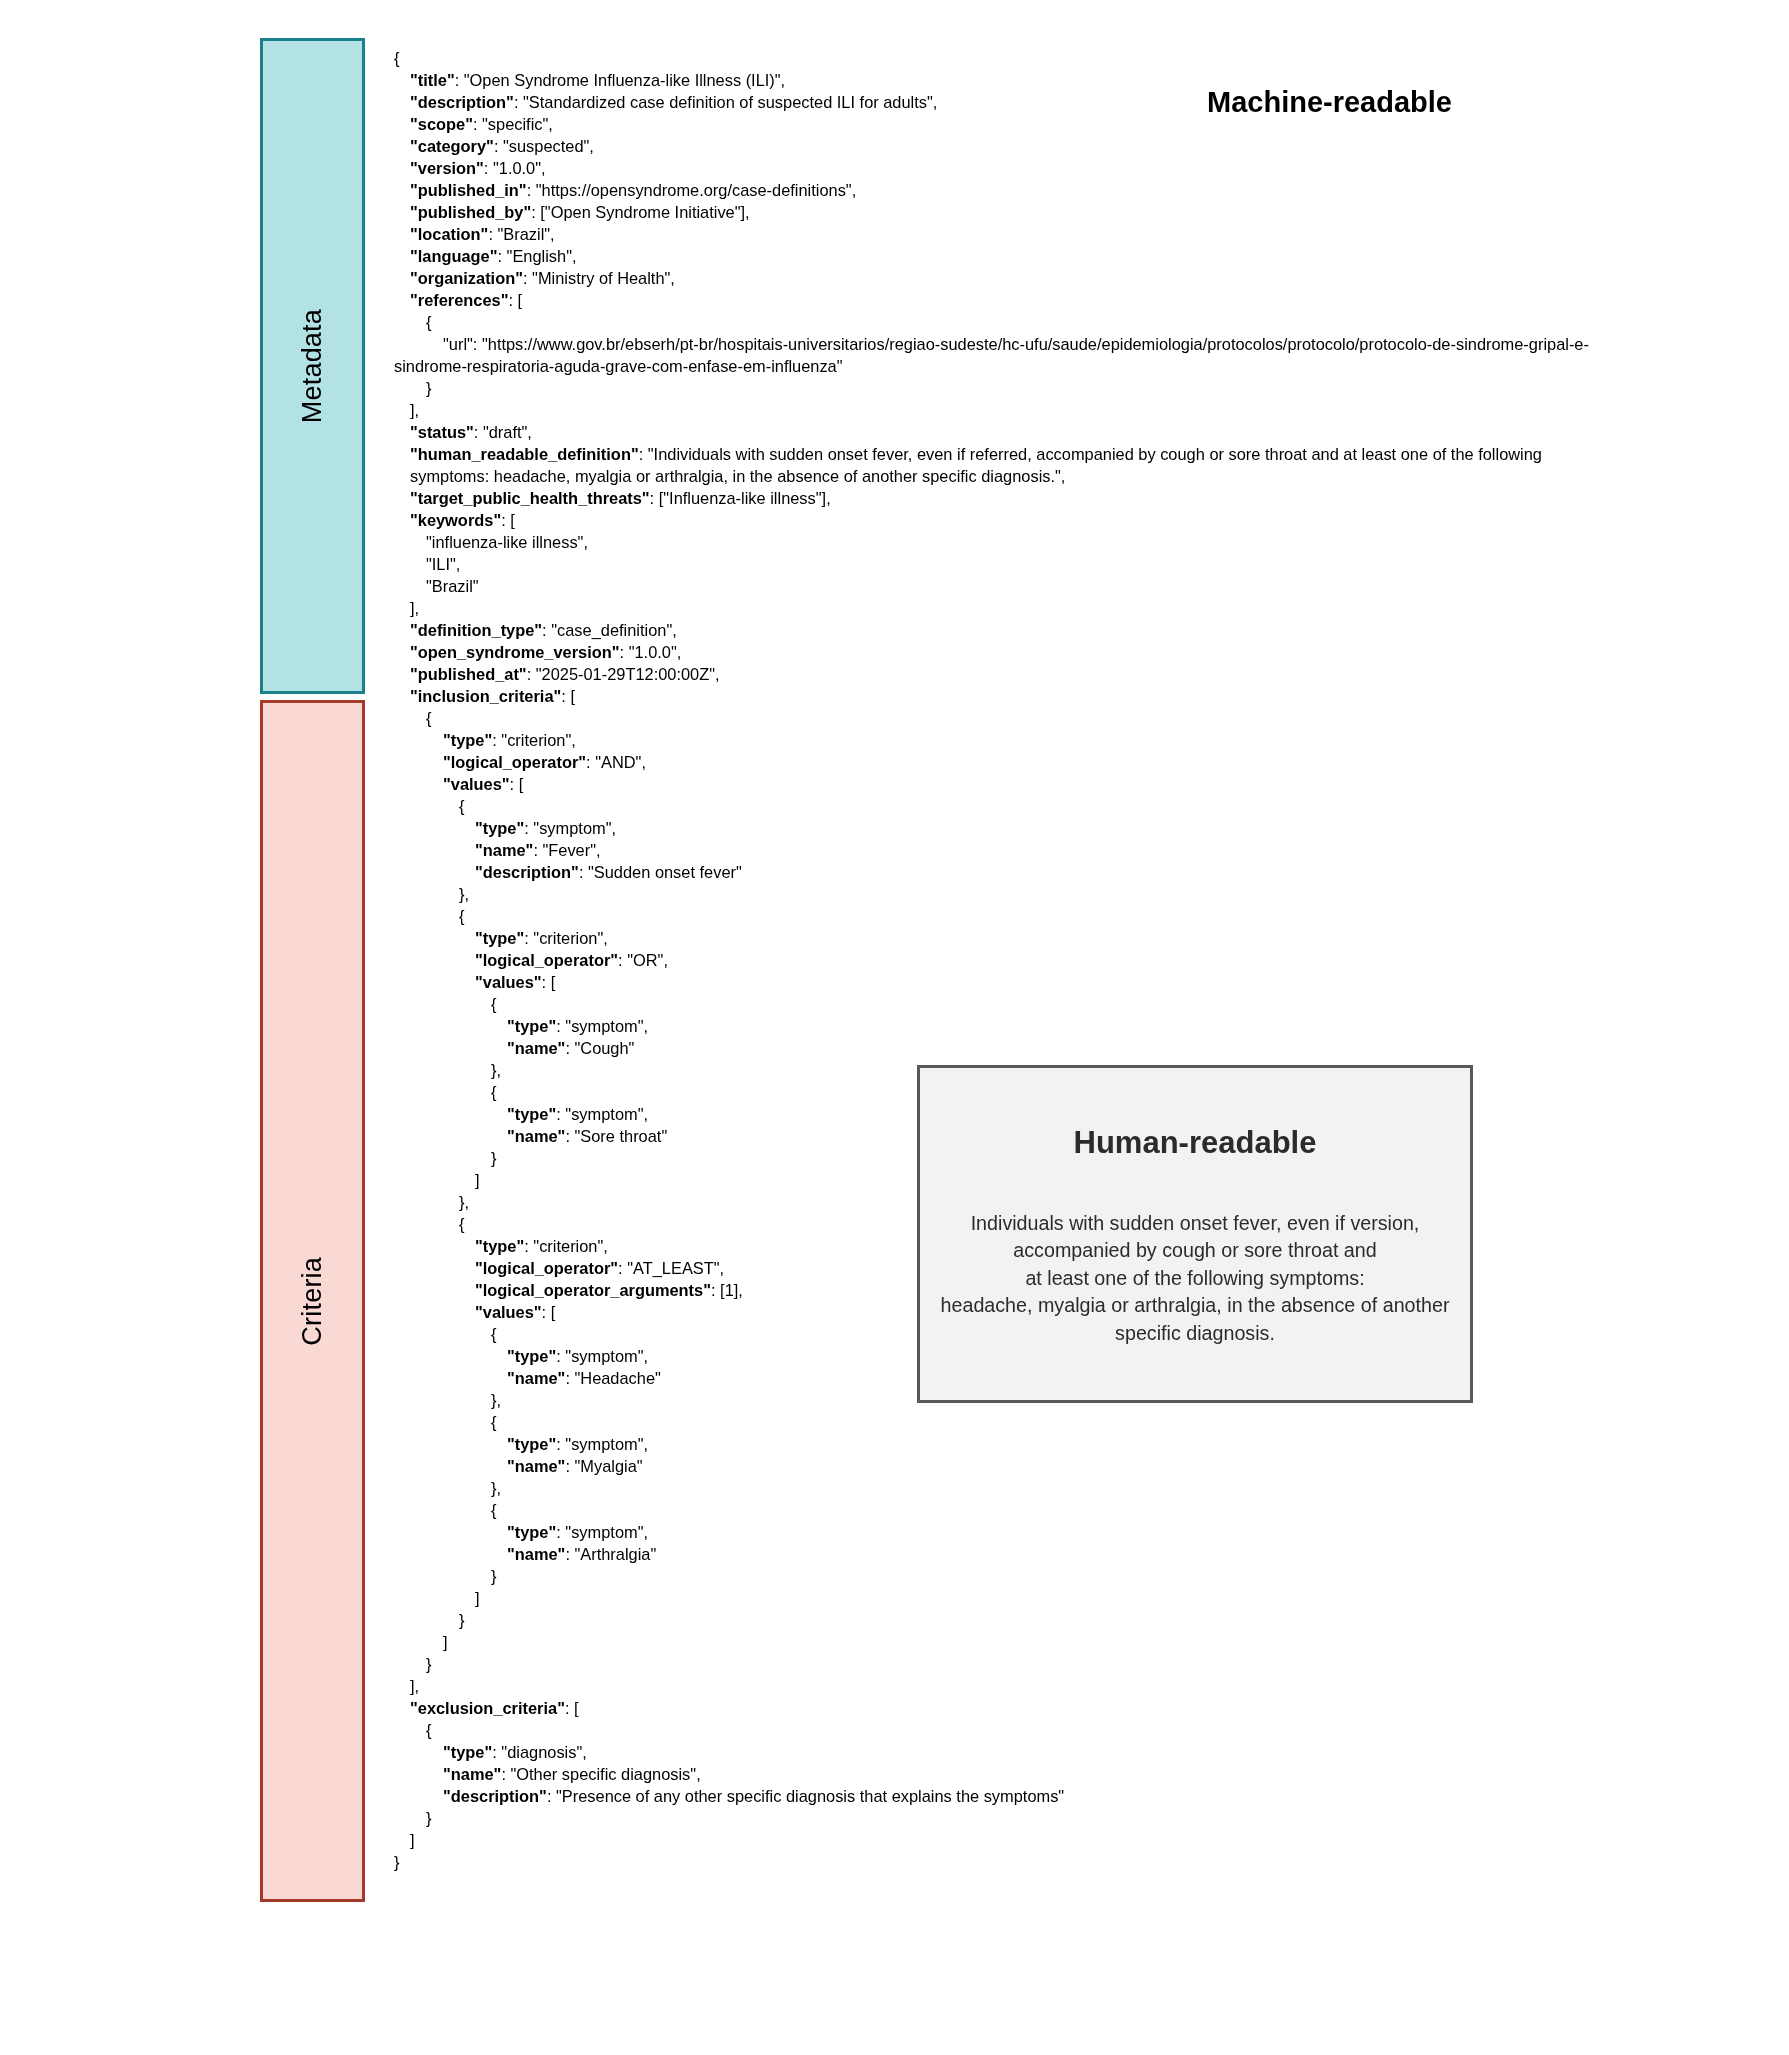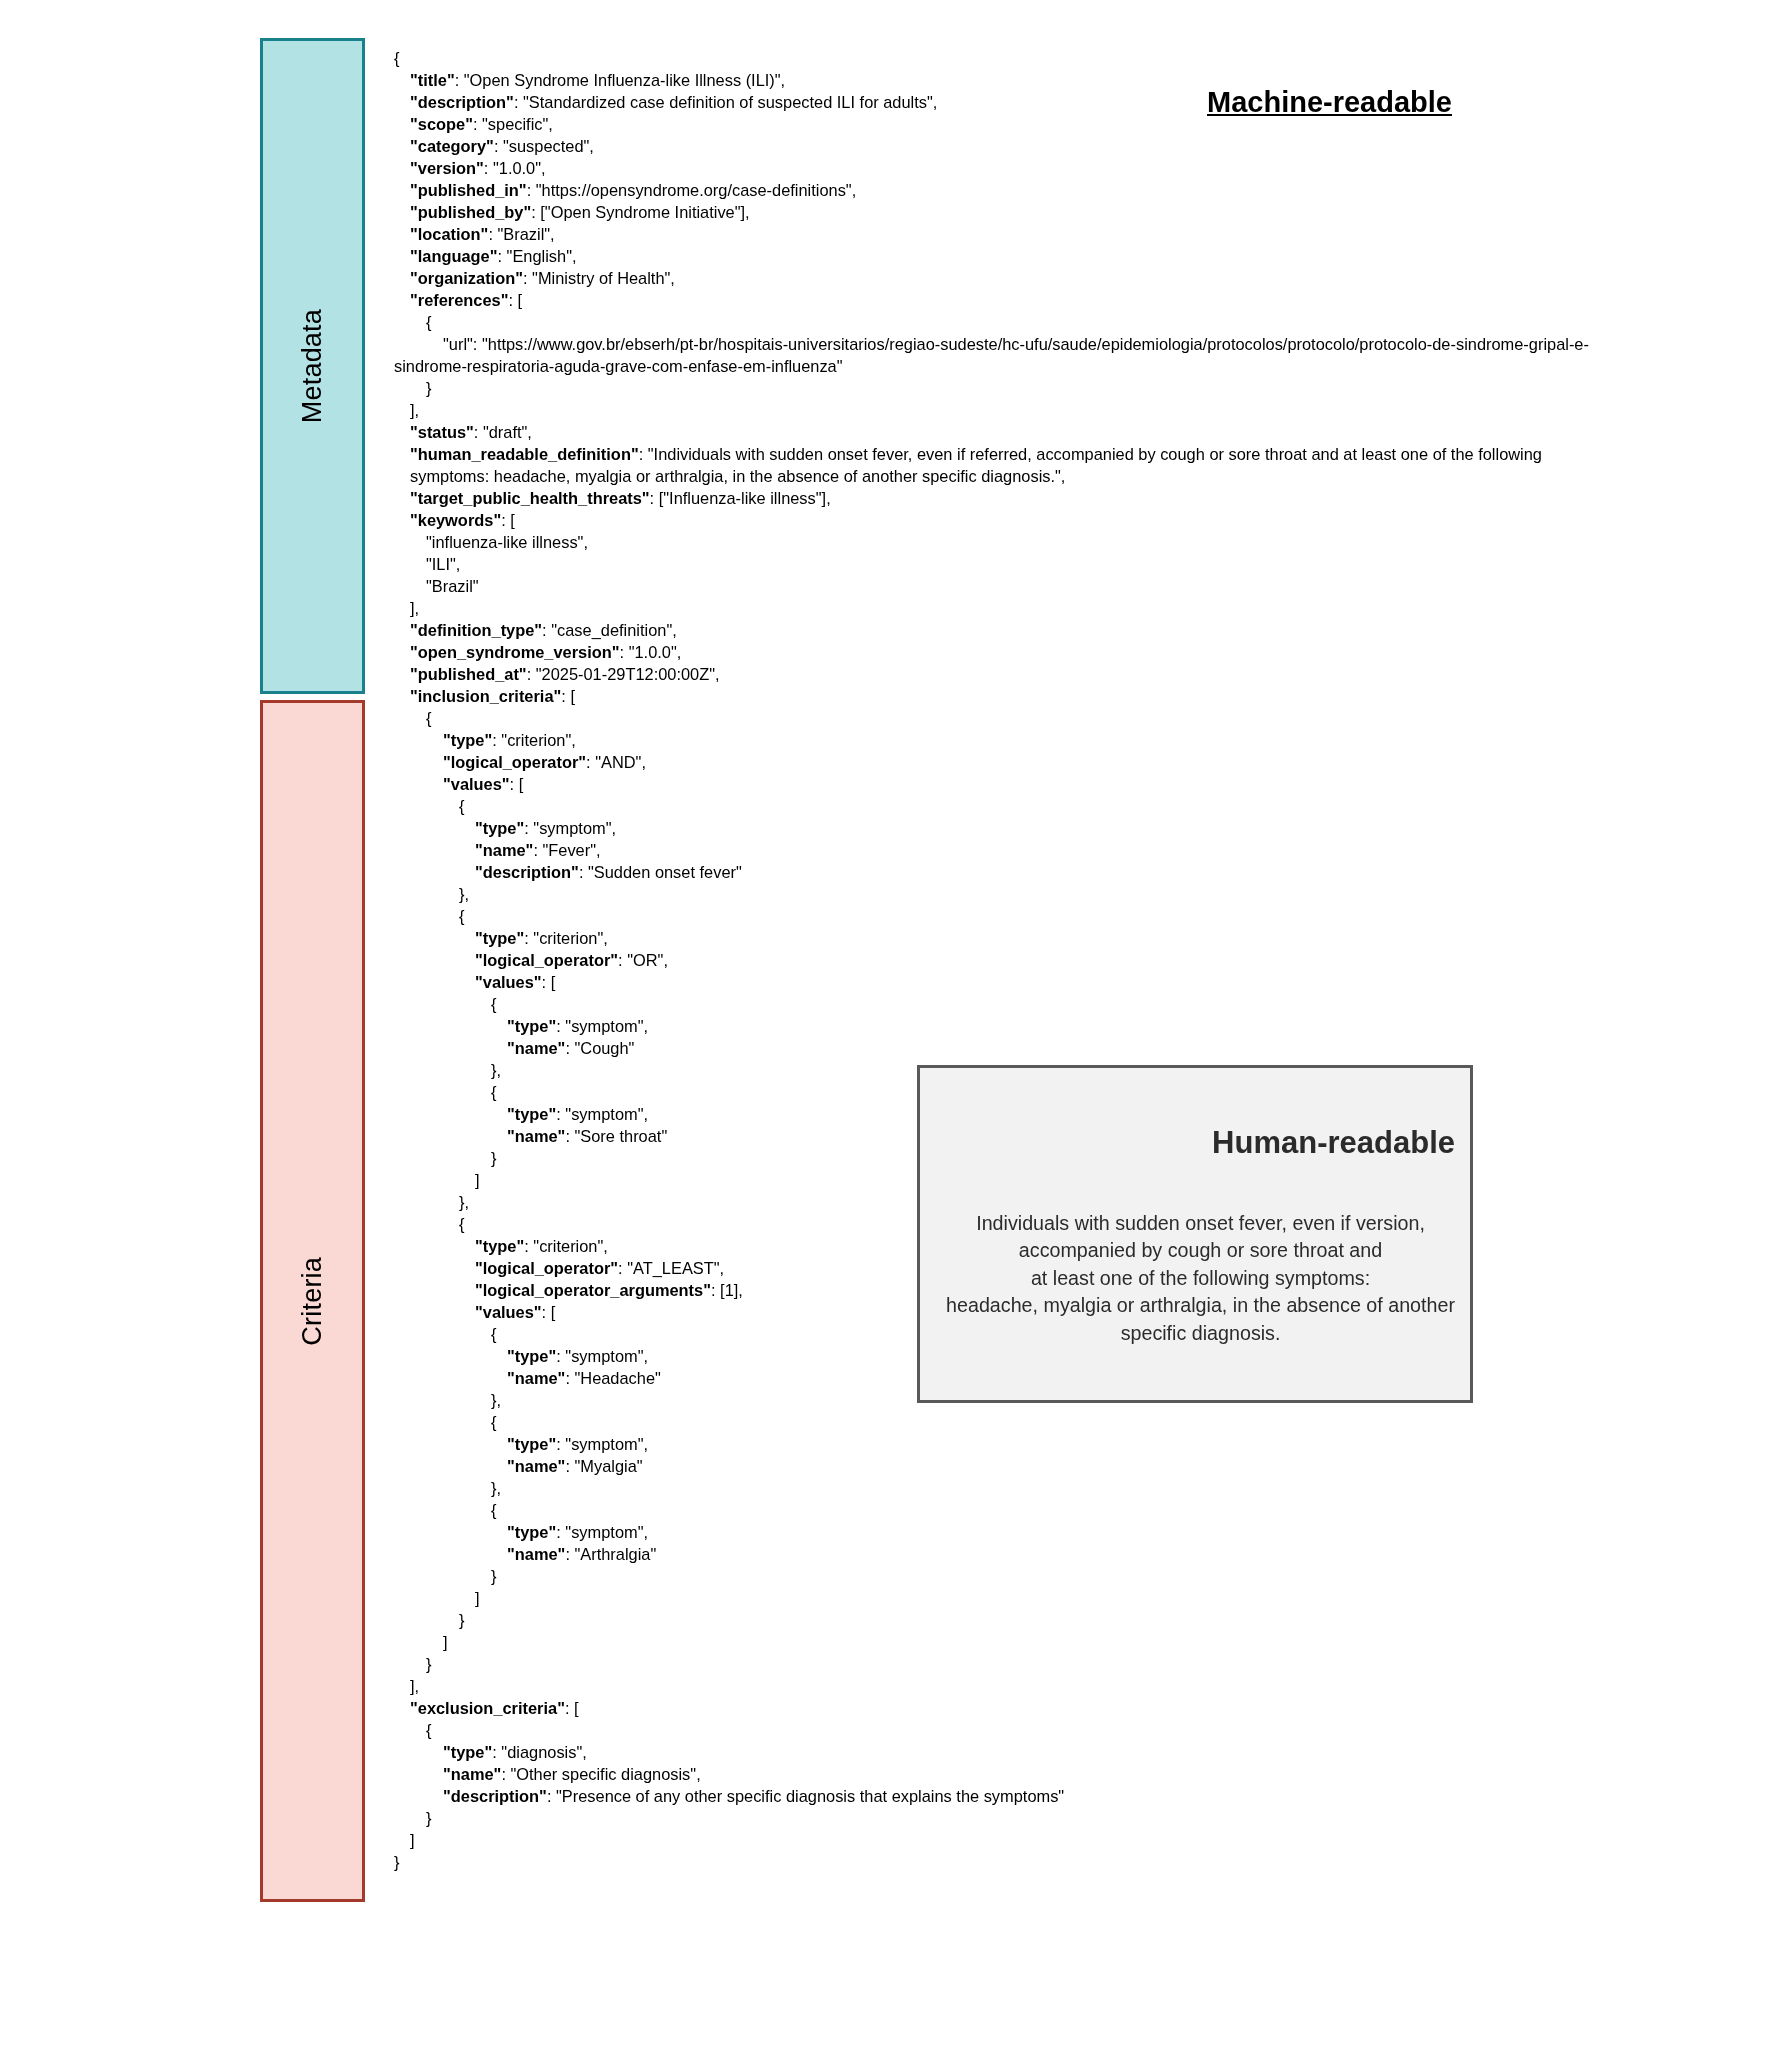--- a/index.html
+++ b/index.html
@@ -55,21 +55,20 @@
 
   
   #machine-readable-title {
     position: absolute;
     left: 1207px;
     top: 86px;
     font-size: 29px;
     font-weight: bold;
     color: #000000;
     white-space: nowrap;
-    text-decoration: underline;
   }
 
   
   #json-block {
     position: absolute;
     left: 394px;
     top: 47px;
     width: 1198px;
     font-size: 16.4px;
     line-height: 22px;
@@ -96,21 +95,21 @@
     position: absolute;
     left: 917px;
     top: 1065px;
     width: 556px;
     height: 338px;
     box-sizing: border-box;
     background: #f2f2f2;
     border: 3.1px solid #595959;
     display: flex;
     flex-direction: column;
-    align-items: flex-end;
+    align-items: center;
     padding: 0 15px;
   }
   #human-readable-box .hr-title {
     margin-top: 57px;
     font-size: 31px;
     font-weight: bold;
     color: #2b2b2b;
     text-align: center;
     line-height: 1.15;
   }

